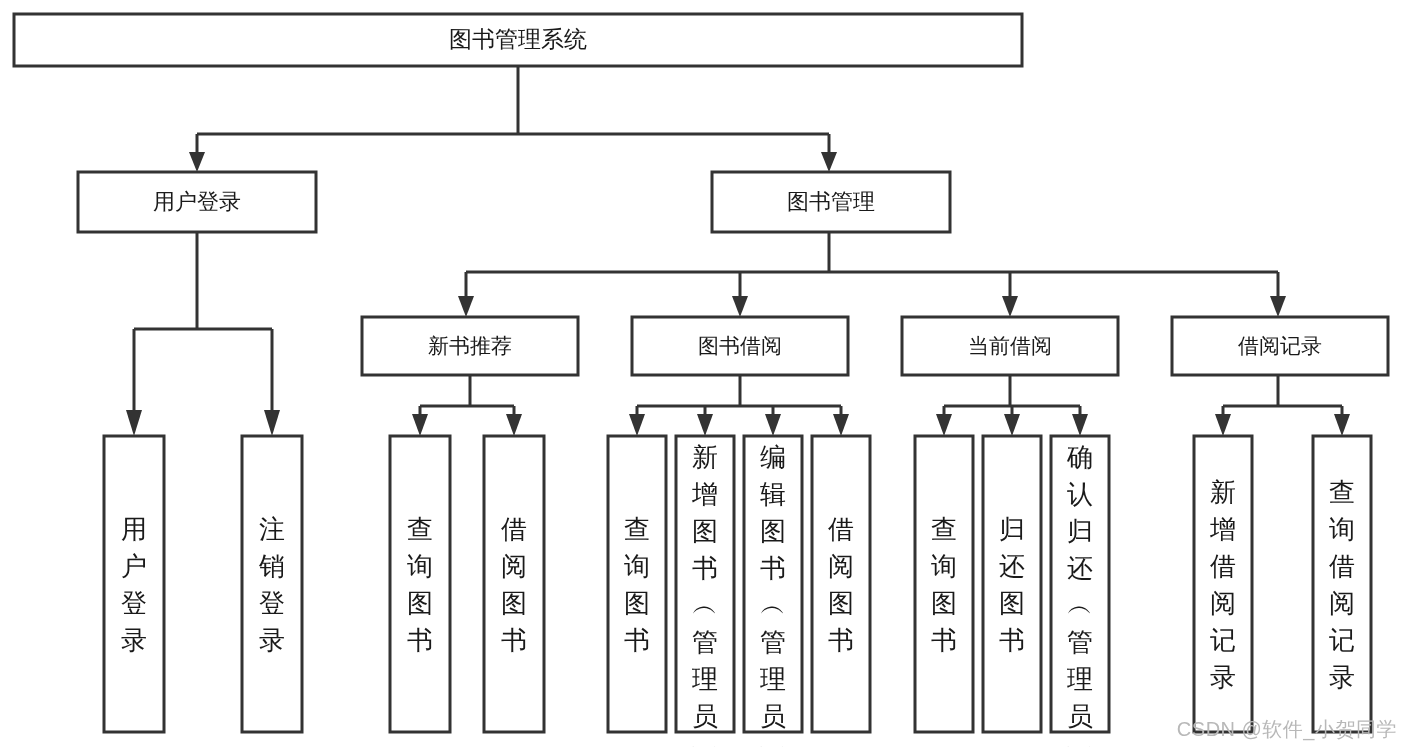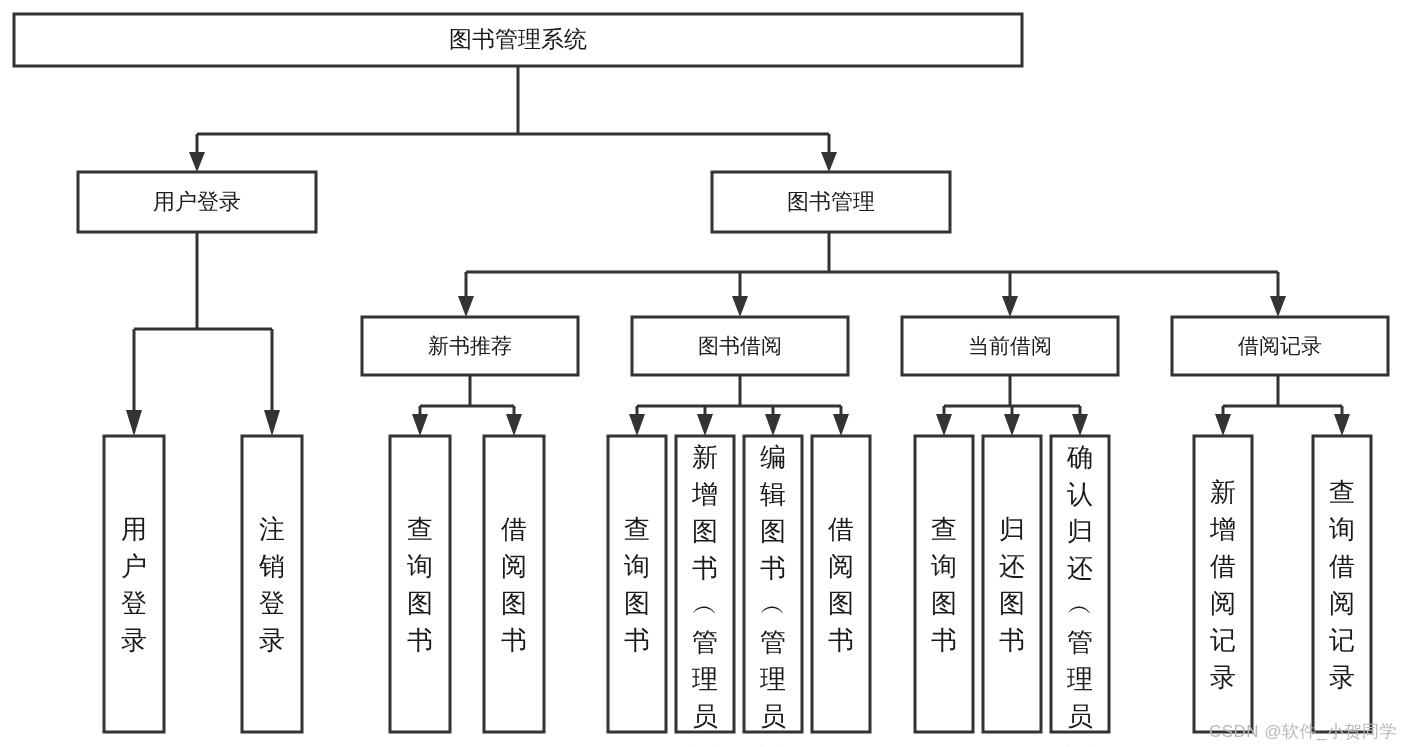--- a/index.html
+++ b/index.html
@@ -49,21 +49,21 @@
   }
   .arrow-head {
     fill: #333333;
     stroke: none;
   }
   .watermark {
     position: absolute;
     right: 8px;
     bottom: 4px;
     font-family: "Liberation Sans", "DejaVu Sans", sans-serif;
-    font-size: 17px;
+    font-size: 20px;
     color: #b8b8b8;
     white-space: nowrap;
     letter-spacing: 0.5px;
   }
 </style>
 </head>
 <body>
 
 <svg id="diagram" viewBox="0 0 1405 747">
   <defs>

